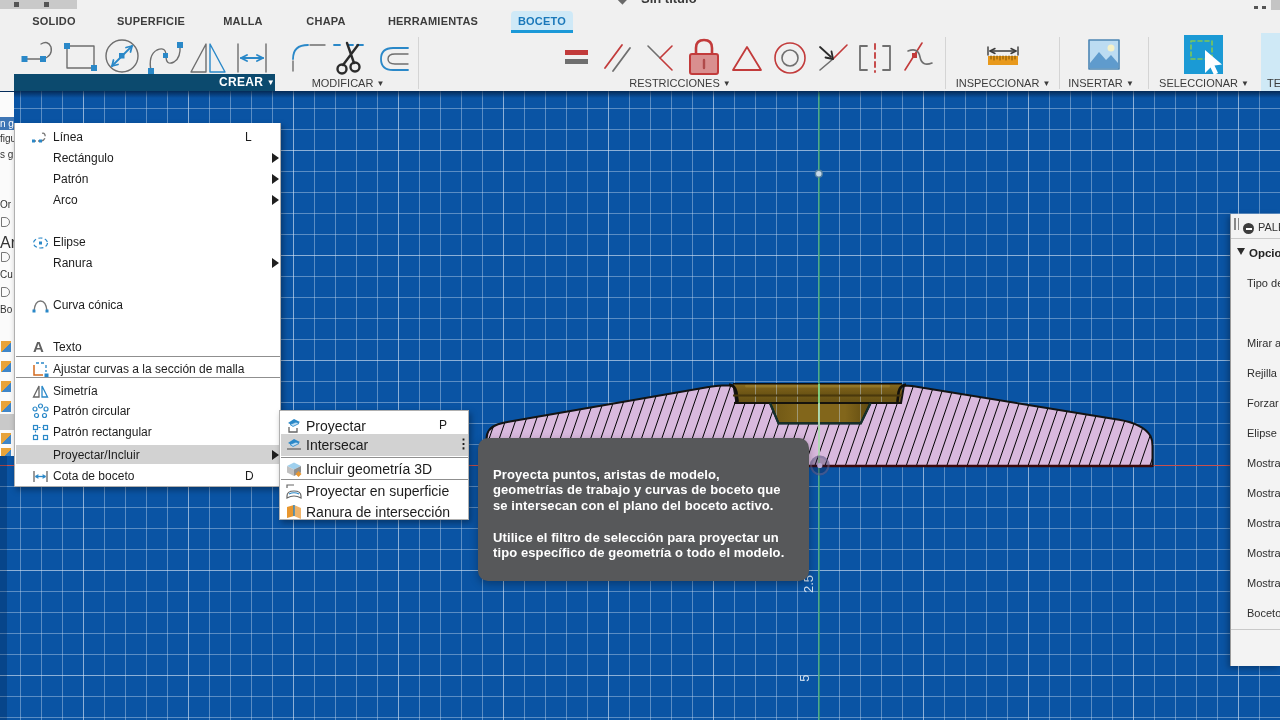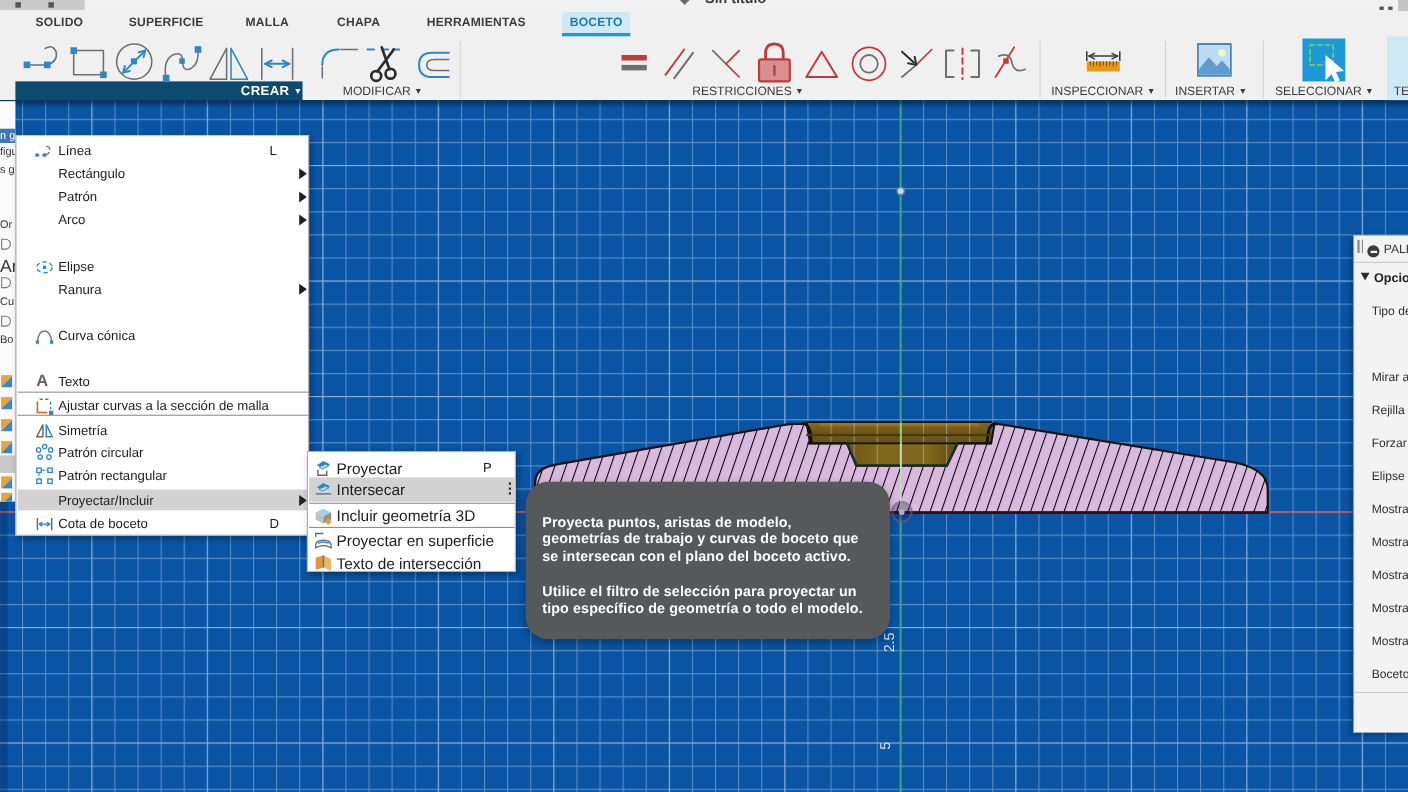--- a/index.html
+++ b/index.html
@@ -37,21 +37,21 @@
   .hl { background:#d2d2d2;padding-left:48px; }
 
   
   #submenu { left:279px; top:410px; width:190px; height:110px; background:#fff; border:1px solid #b0b0b0; box-shadow:2px 3px 6px rgba(0,0,0,0.35); }
   .srow { position:absolute; left:1px; width:187px; height:21px; }
   .srow .txt { position:absolute; left:25px; top:3px; font-size:14px; color:#1c1c1c; white-space:nowrap; }
   .sicon { position:absolute; left:4px; top:2px; width:18px; height:18px; }
   .ssep { position:absolute; left:1px; width:187px; height:1px; background:#8f8f8f; }
 
   
-  #tooltip { left:478px; top:438px; width:331px; height:143px; background:#57585a; border-radius:20px; box-shadow:0 3px 8px rgba(0,0,0,0.3); color:#fff; font-size:13px; font-weight:700; }
+  #tooltip { left:478px; top:438px; width:331px; height:143px; background:#57585a; border-radius:10px; box-shadow:0 3px 8px rgba(0,0,0,0.3); color:#fff; font-size:13px; font-weight:700; }
   #tooltip p { position:absolute; left:15px; line-height:15.9px; letter-spacing:0.1px; }
 
   
   #rpanel { left:1230px; top:214px; width:50px; height:452px; background:#f3f3f3; border-left:1px solid #9a9a9a; box-shadow:-2px 2px 6px rgba(0,0,0,0.3); overflow:hidden; font-size:11px; color:#2e2e2e; }
   .prow { position:absolute; left:16px; white-space:nowrap; }
 </style>
 </head>
 <body>
 <div id="stage">
 
@@ -403,21 +403,21 @@
           <path d="M4,12 Q9,9.5 14,12" stroke="#2a88c8" stroke-width="1.2"></path>
         </svg>
       <span class="txt">Proyectar en superficie</span>
     </div>
     <div class="srow" style="top:89.5px">
       <svg class="sicon" viewBox="0 0 18 18">
           <polygon points="2,4 9,2 9,13 2,15" fill="#e8962e"></polygon>
           <polygon points="9,2 16,5 16,16 9,13" fill="#f0b46a"></polygon>
           <path d="M9,2 L9,13" stroke="#2a88c8" stroke-width="1.4"></path>
         </svg>
-      <span class="txt">Texto de intersección</span>
+      <span class="txt">Ranura de intersección</span>
     </div>
   </div>
 
   <div id="tooltip" class="abs">
     <p style="top:28.5px">Proyecta puntos, aristas de modelo,<br>geometrías de trabajo y curvas de boceto que<br>se intersecan con el plano del boceto activo.</p>
     <p style="top:91.5px">Utilice el filtro de selección para proyectar un<br>tipo específico de geometría o todo el modelo.</p>
   </div>
 
   <div id="rpanel" class="abs">
     <div class="abs" style="left:3px;top:4px;width:1.5px;height:12px;background:#888"></div>

